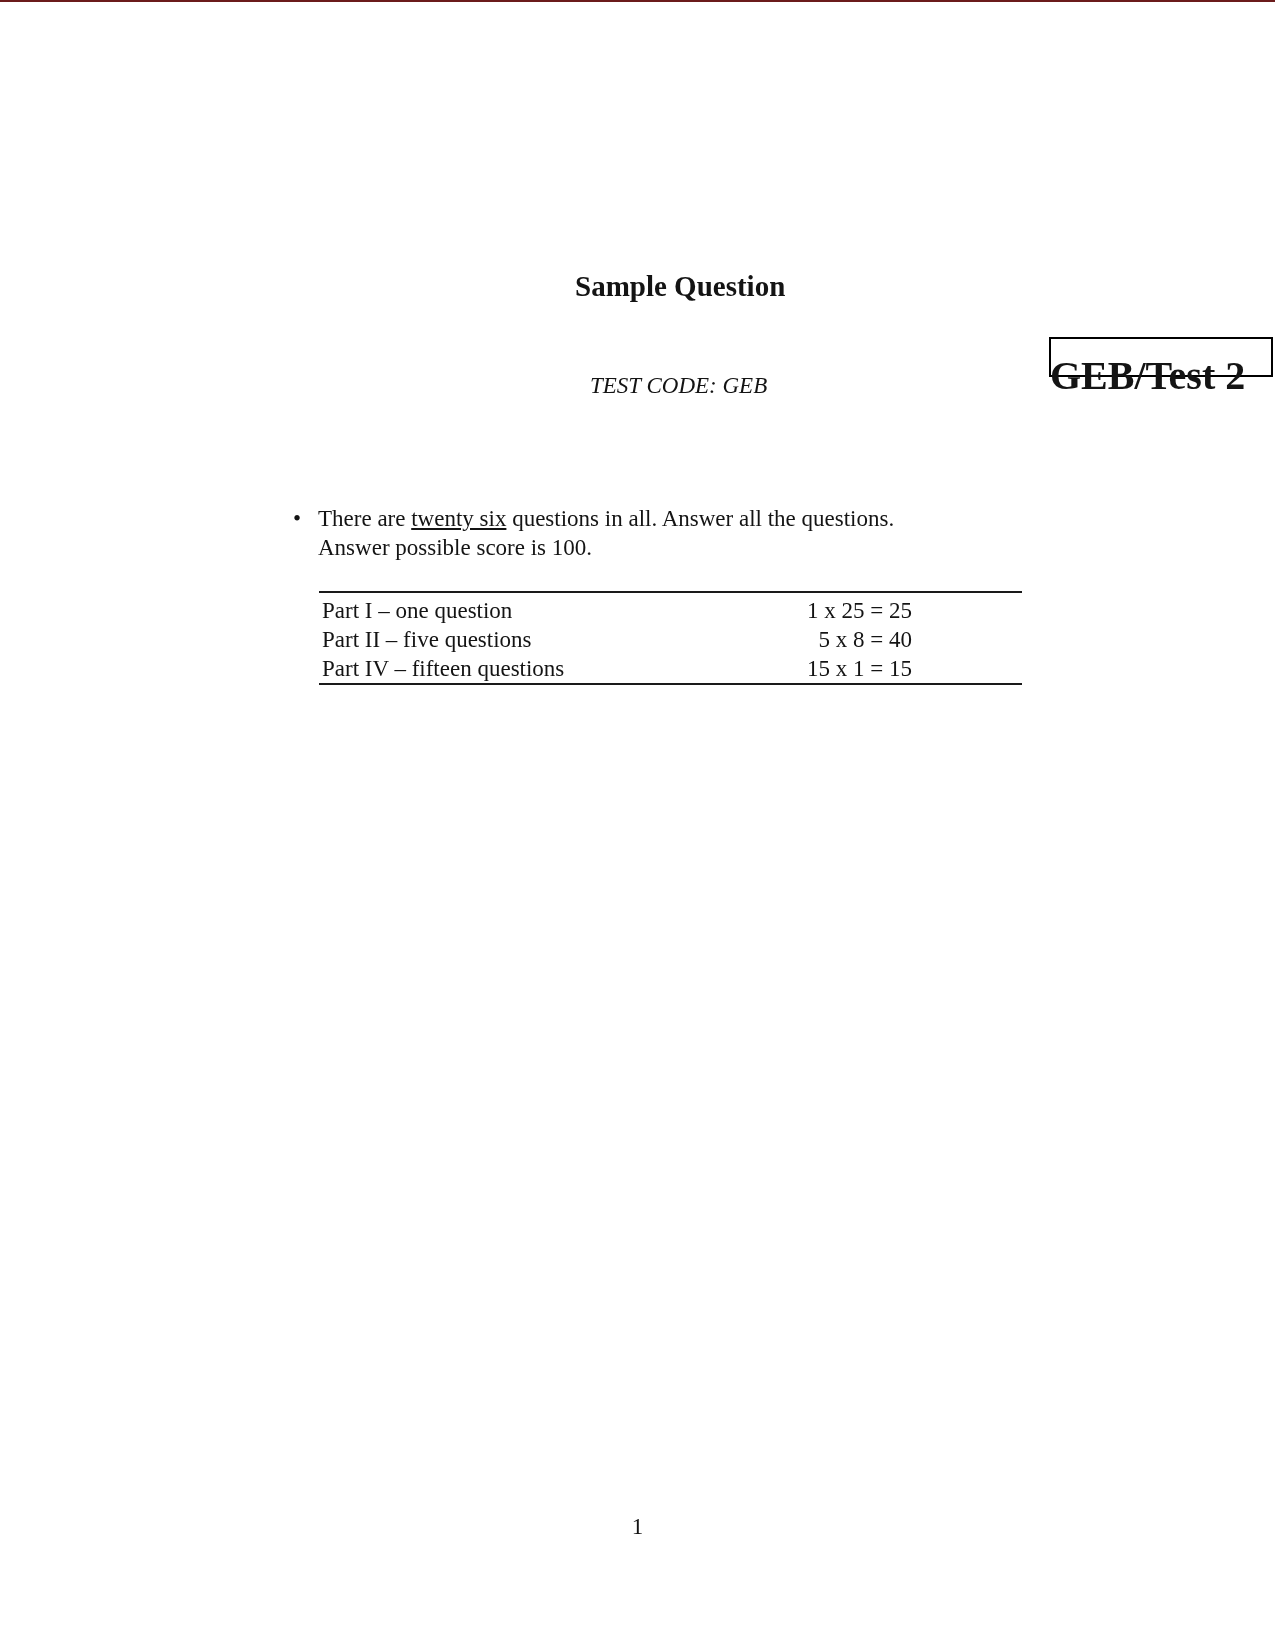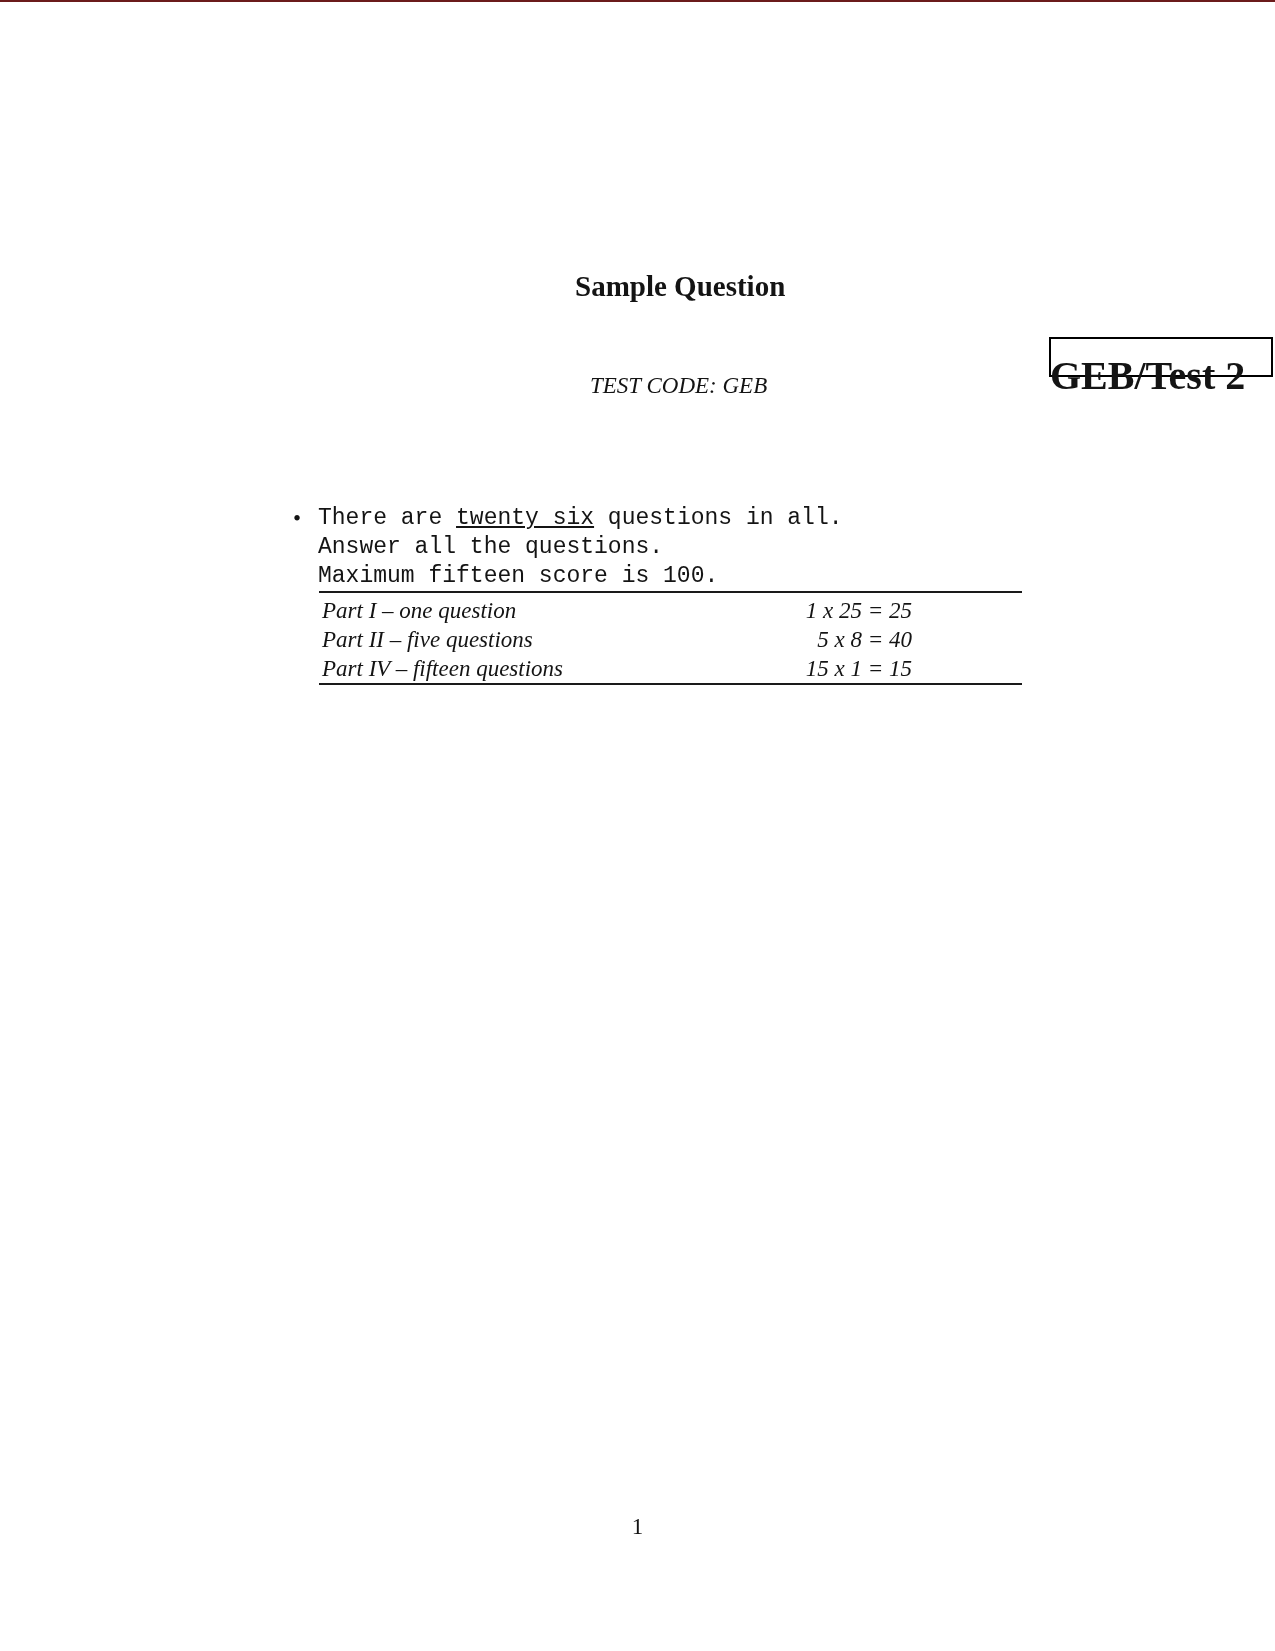--- a/index.html
+++ b/index.html
@@ -54,37 +54,36 @@
     position: absolute;
     left: 293px; top: 504px;
     display: flex;
     font-size: 23px;
     line-height: 29px;
   }
   .bullet-glyph {
     width: 25px;
     flex: 0 0 25px;
   }
-  .instr-text { width: 600px; font-family: Liberation Mono, monospace; }
+  .instr-text { width: 600px; }
   .underlined { text-decoration: underline; }
   .marks-table {
     position: absolute;
     left: 319px; top: 591px;
     width: 703px;
     border-top: 2px solid #1a1a1a;
     border-bottom: 2px solid #1a1a1a;
     padding-top: 3px;
     font-size: 23px;
     line-height: 29px;
     box-sizing: content-box;
   }
   .t-row {
     display: flex;
     justify-content: space-between;
-    font-style: italic;
   }
   .t-label { padding-left: 3px; white-space: nowrap; }
   .t-value { padding-right: 110px; white-space: nowrap; text-align: right; }
   .t-row.total .t-label,
   .t-row.total .t-value { font-weight: bold; }
   .page-number {
     position: absolute;
     left: 0; top: 1512px;
     width: 100%;
     text-align: center;
@@ -101,21 +100,21 @@
 
 <div class="test-code">TEST CODE: GEB</div>
 
 <div class="code-box"></div>
 <div class="code-box-label">GEB/Test 2</div>
 
 <div class="instructions">
   <span class="bullet-glyph">•</span>
   <div class="instr-text">
     <div><span>There are </span><span class="underlined">twenty six</span><span> questions in all. Answer all the questions.</span></div>
-    <div>Maximum fifteen score is 100.</div>
+    <div>Answer possible score is 100.</div>
   </div>
 </div>
 
 <div class="marks-table">
   <div class="t-row">
     <span class="t-label">Part I – one question</span>
     <span class="t-value">1 x 25 = 25</span>
   </div>
   <div class="t-row">
     <span class="t-label">Part II – five questions</span>

